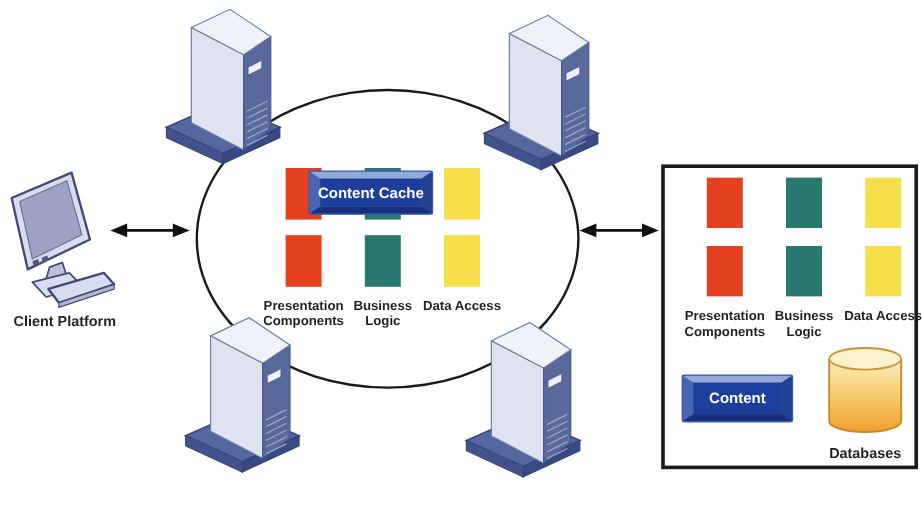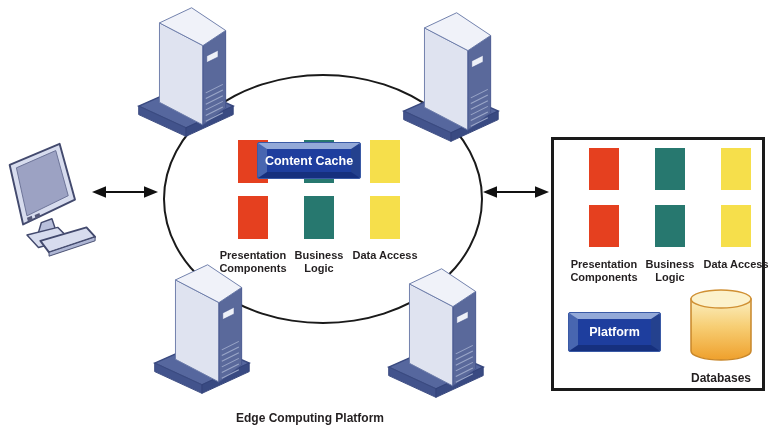--- a/index.html
+++ b/index.html
@@ -102,20 +102,21 @@
   <svg class="monitor" viewBox="0 0 100 125">
     <polygon points="8,26 60,4 76,62 22,88" fill="#D7DCEE" stroke="#434A6E" stroke-width="2" stroke-linejoin="round"></polygon>
     <polygon points="15,29 56,11 69,58 26,79" fill="#9CA2C3" stroke="#6A7195" stroke-width="1"></polygon>
     <polygon points="26,81 31,79 32,83 27,85" fill="#55597A"></polygon>
     <polygon points="34,78 39,76 40,80 35,82" fill="#55597A"></polygon>
     <polygon points="41,86 52,82 58,100 36,103" fill="#B9C0DC" stroke="#434A6E" stroke-width="1.5" stroke-linejoin="round"></polygon>
     <polygon points="26,99 58,91 70,103 38,112" fill="#D7DCEE" stroke="#434A6E" stroke-width="1.5" stroke-linejoin="round"></polygon>
     <polygon points="40,105 88,91 97,101 49,117" fill="#D7DCEE" stroke="#434A6E" stroke-width="2" stroke-linejoin="round"></polygon>
     <polygon points="49,117 97,101 97,105 49,121" fill="#AEB6D4" stroke="#434A6E" stroke-width="1"></polygon>
   </svg>
+  <div class="plabel client-label">Client Platform</div>
 
   <svg class="arrow arrow-left" viewBox="0 0 68 18">
       <use href="#dblarrow"></use>
     </svg>
 
   <div class="ellipse"></div>
 
   <svg class="server s-tl" viewBox="0 0 110 150">
       <use href="#server-art"></use>
     </svg>
@@ -146,21 +147,20 @@
       <div class="chip" style="background: rgb(39, 120, 111);"></div>
       <div class="comp-label">Business Logic</div>
     </div>
     <div class="comp-col">
       <div class="chip r1" style="background: rgb(246, 223, 75);"></div>
       <div class="chip" style="background: rgb(246, 223, 75);"></div>
       <div class="comp-label">Data Access</div>
     </div>
   </div>
 
-  <div class="plabel edge-label">Edge Computing Platform</div>
 
   <svg class="arrow arrow-right" viewBox="0 0 68 18">
       <use href="#dblarrow"></use>
     </svg>
 
   <div class="ent-box">
     <div class="comp-grid ent-grid">
       <div class="comp-col">
         <div class="chip r1" style="background: rgb(229, 64, 31);"></div>
         <div class="chip" style="background: rgb(229, 64, 31);"></div>
@@ -173,21 +173,21 @@
       </div>
       <div class="comp-col">
         <div class="chip r1" style="background: rgb(246, 223, 75);"></div>
         <div class="chip" style="background: rgb(246, 223, 75);"></div>
         <div class="comp-label">Data Access</div>
       </div>
     </div>
 
     <div class="btn3d content-btn">
       <div class="bevel">
-        <div class="face">Platform</div>
+        <div class="face">Content</div>
       </div>
     </div>
 
     <svg class="db-svg" viewBox="0 0 68 78">
       <path d="M4,12 L4,64 A30,9 0 0 0 64,64 L64,12 Z" fill="url(#dbgrad)" stroke="#C8872A" stroke-width="1.5"></path>
       <ellipse cx="34" cy="12" rx="30" ry="9" fill="#FCF2CC" stroke="#D09033" stroke-width="1.5"></ellipse>
     </svg>
     <div class="db-label">Databases</div>
   </div>
 

